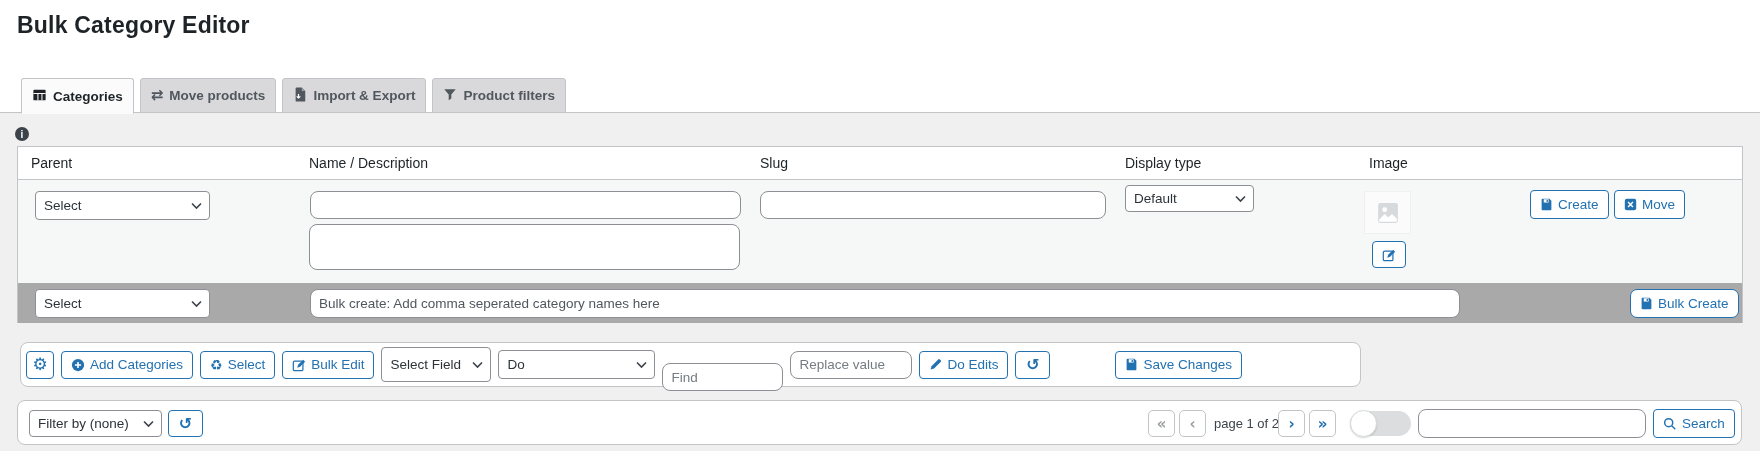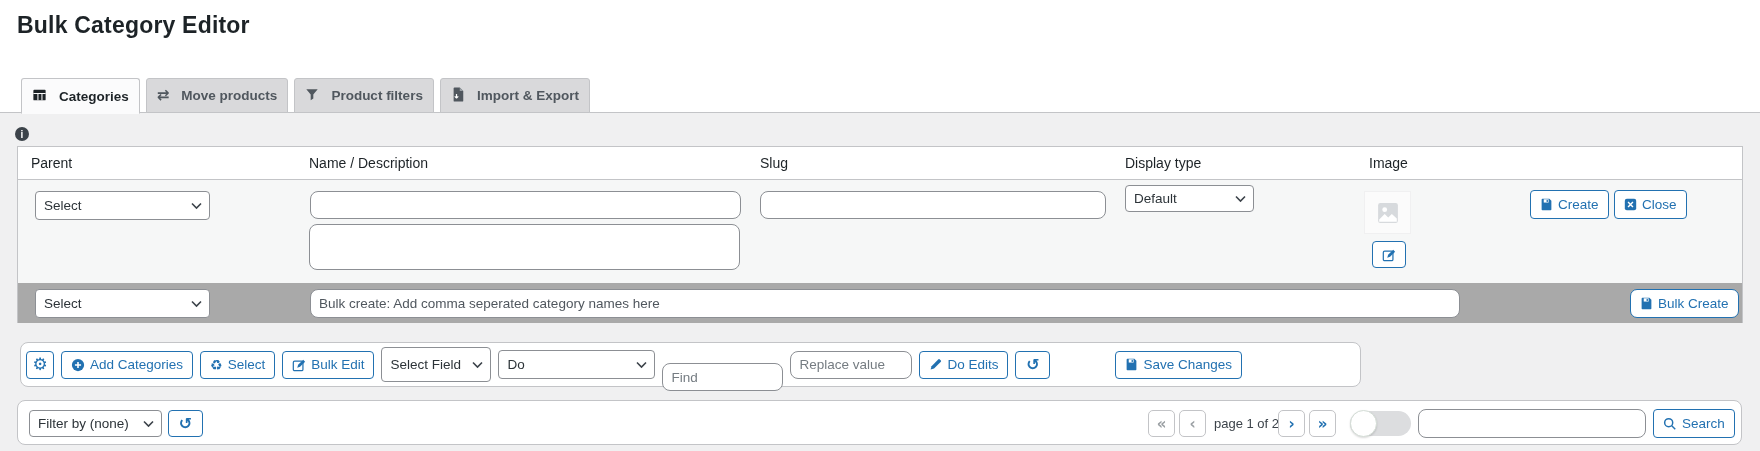--- a/index.html
+++ b/index.html
@@ -3,21 +3,21 @@
 <meta charset="utf-8">
 <style>
   * { box-sizing: border-box; margin: 0; padding: 0; }
   body { font-family: "Liberation Sans", "DejaVu Sans", sans-serif; }
   .stage { position: relative; width: 1760px; height: 451px; background: #f0f0f1; overflow: hidden; color: #1d2327; }
 
   
   .hdr { position: absolute; left: 0; top: 0; width: 1760px; height: 113px; background: #ffffff; border-bottom: 1px solid #c3c4c7; }
   .page-title { position: absolute; left: 17px; top: 12px; font-size: 23px; font-weight: 600; color: #1d2327; letter-spacing: 0.2px; }
   .tabs { position: absolute; left: 21px; top: 78px; display: flex; gap: 6px; z-index: 2; }
-  .tab { height: 35px; display: inline-flex; align-items: center; gap: 12px; padding: 0 10px; border: 1px solid #c3c4c7; border-radius: 3px 3px 0 0; background: #d9d9db; color: #50575e; font-size: 13.5px; font-weight: 700; cursor: pointer; white-space: nowrap; }
+  .tab { height: 35px; display: inline-flex; align-items: center; gap: 6px; padding: 0 10px; border: 1px solid #c3c4c7; border-radius: 3px 3px 0 0; background: #d9d9db; color: #50575e; font-size: 13.5px; font-weight: 700; cursor: pointer; white-space: nowrap; }
   .tab.active { background: #fbfbfc; color: #1d2327; height: 36px; border-bottom-color: #fbfbfc; }
   .tab .uni { font-family: "DejaVu Sans", sans-serif; font-size: 15px; line-height: 1; font-weight: 400; }
 
   
   .info-dot { position: absolute; left: 15px; top: 127px; width: 14px; height: 14px; border-radius: 50%; background: #3c434a; color: #ffffff; font-size: 10px; font-weight: 700; display: flex; align-items: center; justify-content: center; cursor: pointer; }
 
   
   .cat-table { position: absolute; left: 17px; top: 146px; width: 1726px; height: 177px; background: #ffffff; border: 1px solid #c3c4c7; }
   .thead { position: absolute; left: 0; top: 0; width: 100%; height: 33px; border-bottom: 1px solid #c3c4c7; background: #ffffff; }
   .th { position: absolute; top: 8px; font-size: 14px; color: #1d2327; }
@@ -70,35 +70,35 @@
             </svg>
         </span>
         <span>Categories</span>
       </div>
       <div class="tab">
         <span class="uni" style="font-weight:700;">⇄</span>
         <span>Move products</span>
       </div>
       <div class="tab">
         <span class="uni">
-          <svg width="14" height="14" viewBox="0 0 16 16">
-              <path d="M1.5 2.5h13l-5 6v4.7l-3 1.8V8.5z" fill="#50575e"></path>
-            </svg>
-        </span>
-        <span>Product filters</span>
-      </div>
-      <div class="tab">
-        <span class="uni">
           <svg width="14" height="15" viewBox="0 0 16 16">
               <path d="M4 0h6l4 4v11a1 1 0 0 1-1 1H4a1 1 0 0 1-1-1V1a1 1 0 0 1 1-1z" fill="#50575e"></path>
               <path d="M10 0v4h4" fill="#9aa0a5"></path>
               <path d="M6.3 7.5v4.6 M6.3 12.1l-2-2 M6.3 12.1l2-2" stroke="#ffffff" stroke-width="1.4" fill="none"></path>
             </svg>
         </span>
         <span>Import &amp; Export</span>
+      </div>
+      <div class="tab">
+        <span class="uni">
+          <svg width="14" height="14" viewBox="0 0 16 16">
+              <path d="M1.5 2.5h13l-5 6v4.7l-3 1.8V8.5z" fill="#50575e"></path>
+            </svg>
+        </span>
+        <span>Product filters</span>
       </div>
     </div>
   </div>
 
   <div class="info-dot">i</div>
 
   <div class="cat-table">
     <div class="thead">
       <span class="th" style="left:13px;">Parent</span>
       <span class="th" style="left:291px;">Name / Description</span>
@@ -144,21 +144,21 @@
             <rect x="4.6" y="1.6" width="6" height="4" fill="#ffffff"></rect>
             <rect x="8.1" y="2.3" width="1.6" height="2.6" fill="#2271b1"></rect>
           </svg>
         <span>Create</span>
       </button>
       <button class="btn" style="position:absolute; left:1596px; top:10px; height:29px;">
         <svg width="13" height="13" viewBox="0 0 16 16">
             <rect x="1" y="1" width="14" height="14" rx="2.5" fill="#2271b1"></rect>
             <path d="M5 5l6 6 M11 5l-6 6" stroke="#ffffff" stroke-width="1.8"></path>
           </svg>
-        <span>Close</span>
+        <span>Move</span>
       </button>
     </div>
 
     <div class="bulkrow">
       <span class="selwrap" style="position:absolute; left:17px; top:6px; width:175px; height:29px;">
         <select><option>Select</option></select>
         <svg class="chev" width="11" height="7" viewBox="0 0 11 7">
             <path d="M1 1l4.5 4.5L10 1" stroke="#3c434a" stroke-width="1.6" fill="none"></path>
           </svg>
       </span>

